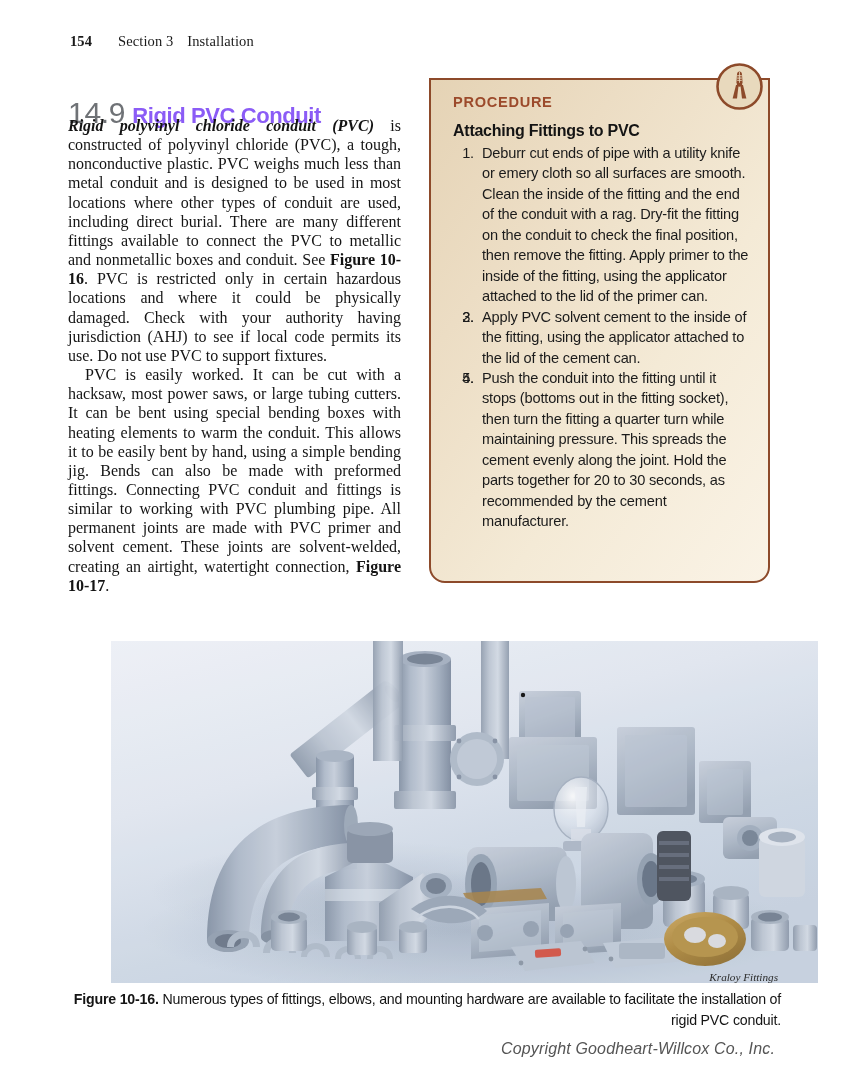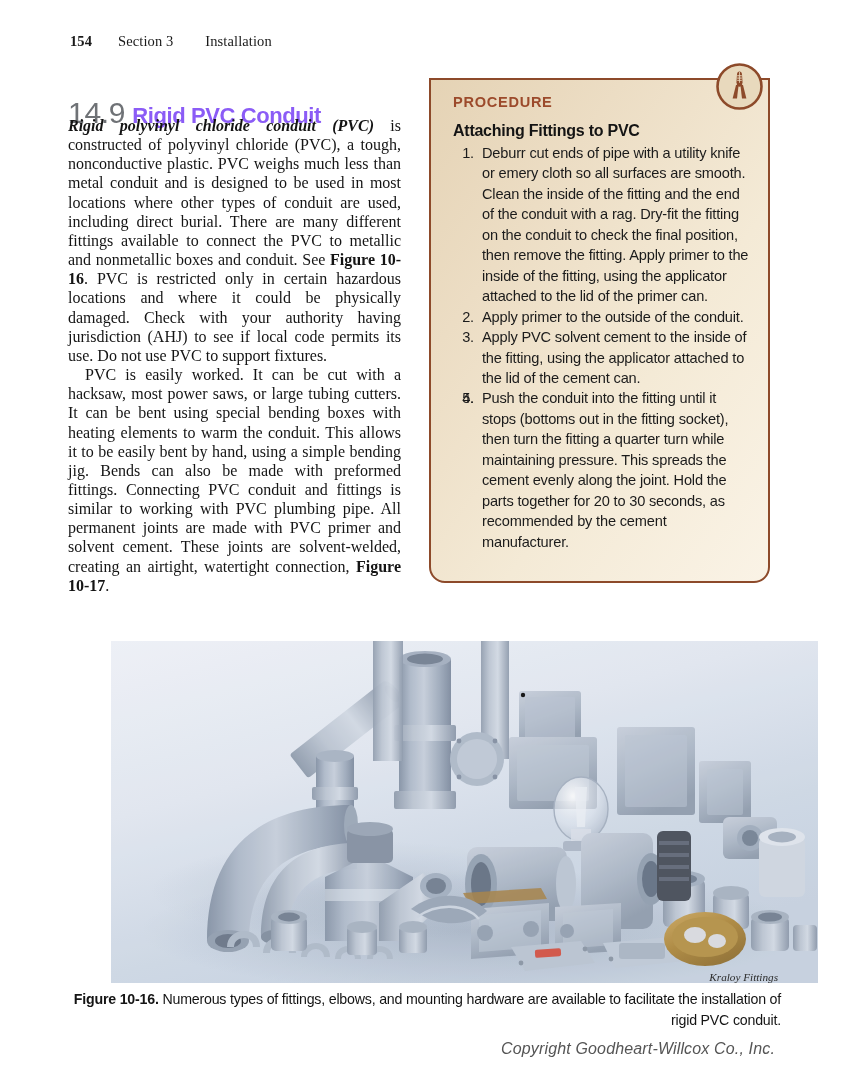--- a/index.html
+++ b/index.html
@@ -24,21 +24,21 @@
     font-size: 14.5px;
     color: #1a1a1a;
     letter-spacing: 0.1px;
     white-space: nowrap;
   }
   #running-head .folio {
     font-weight: bold;
     margin-right: 26px;
   }
   #running-head .sec {
-    margin-right: 32px;
+    margin-right: 14px;
   }
 
   
   #section-heading {
     position: absolute;
     left: 68px;
     top: 73px;
     white-space: nowrap;
     font-family: "Liberation Sans", sans-serif;
   }
@@ -215,21 +215,21 @@
   <p><span class="lead-in">Rigid polyvinyl chloride conduit (PVC)</span><span> is constructed of polyvinyl chloride (PVC), a tough, nonconductive plastic. PVC weighs much less than metal conduit and is designed to be used in most locations where other types of conduit are used, including direct burial. There are many different fittings available to connect the PVC to metallic and nonmetallic boxes and conduit. See </span><span class="figref">Figure 10-16</span><span>. PVC is restricted only in certain hazardous locations and where it could be physically damaged. Check with your authority having jurisdiction (AHJ) to see if local code permits its use. Do not use PVC to support fixtures.</span></p>
   <p><span>PVC is easily worked. It can be cut with a hacksaw, most power saws, or large tubing cutters. It can be bent using special bending boxes with heating elements to warm the conduit. This allows it to be easily bent by hand, using a simple bending jig. Bends can also be made with preformed fittings. Connecting PVC conduit and fittings is similar to working with PVC plumbing pipe. All permanent joints are made with PVC primer and solvent cement. These joints are solvent-welded, creating an airtight, watertight connection, </span><span class="figref">Figure 10-17</span><span>.</span></p>
 </div>
 
 <section id="procedure-box">
   <div id="procedure-inner">
     <div id="procedure-label">PROCEDURE</div>
     <div id="procedure-title">Attaching Fittings to PVC</div>
     <ol id="procedure-steps">
       <li><span class="marker">1.</span><span>Deburr cut ends of pipe with a utility knife or emery cloth so all surfaces are smooth. Clean the inside of the fitting and the end of the conduit with a rag. Dry-fit the fitting on the conduit to check the final position, then remove the fitting. Apply primer to the inside of the fitting, using the applicator attached to the lid of the primer can.</span></li>
-      <li><span class="marker">2.</span><span>Apply primer to the outside of the conduit.</span></li>
+      <li><span class="marker">2.</span></li>
       <li><span class="marker">3.</span><span>Apply PVC solvent cement to the inside of the fitting, using the applicator attached to the lid of the cement can.</span></li>
       <li><span class="marker">4.</span></li>
       <li><span class="marker">5.</span><span>Push the conduit into the fitting until it stops (bottoms out in the fitting socket), then  turn the fitting a quarter turn while maintaining pressure. This spreads the cement evenly along the joint. Hold the parts together for 20 to 30 seconds, as recommended by the cement manufacturer.</span></li>
     </ol>
   </div>
 </section>
 
 <div id="pliers-badge">
   <svg viewBox="0 0 47 47" xmlns="http://www.w3.org/2000/svg">
     <circle cx="23.5" cy="23.5" r="22" fill="#e8d9bd" stroke="#8d4a2a" stroke-width="2.6"></circle>

